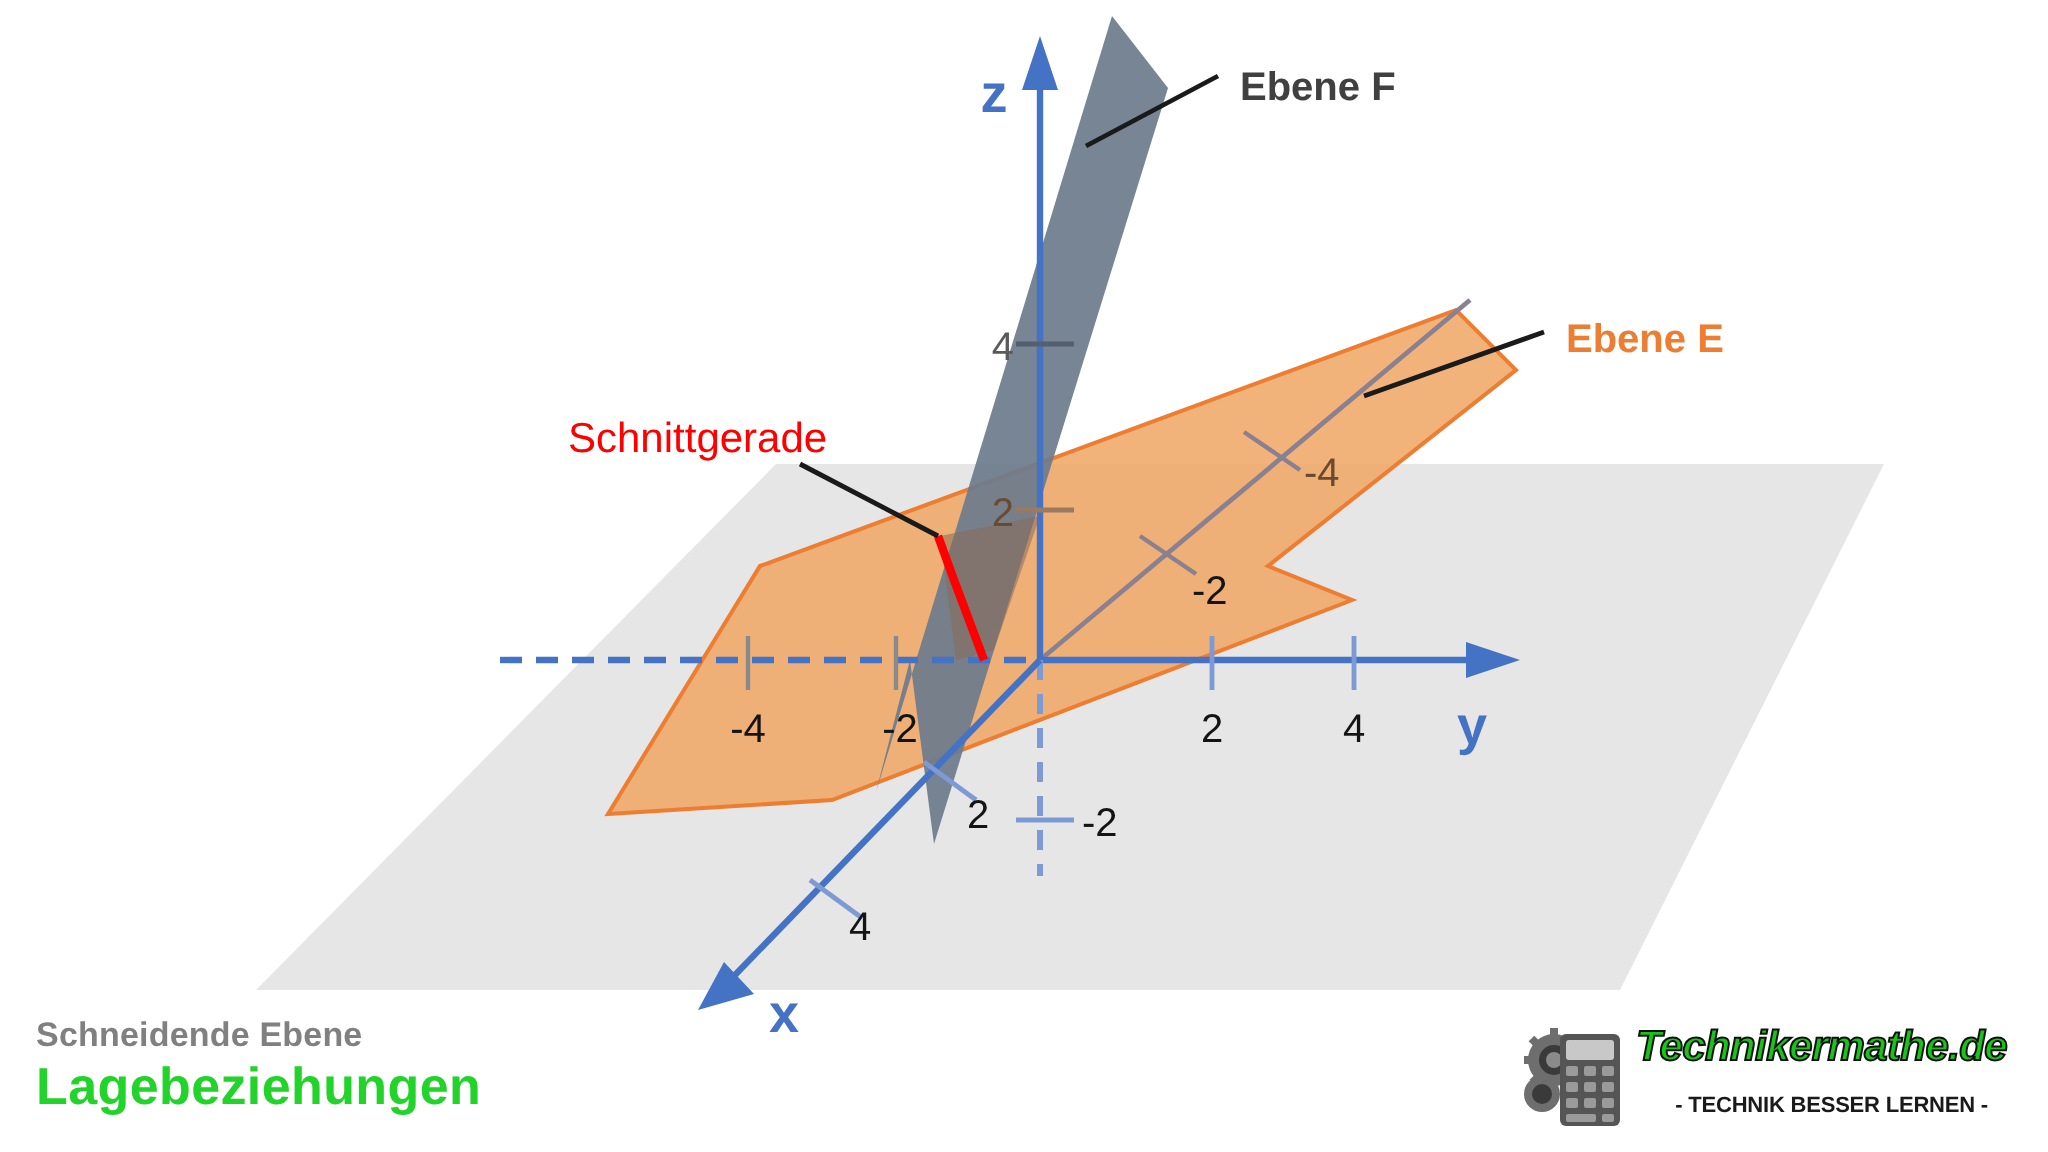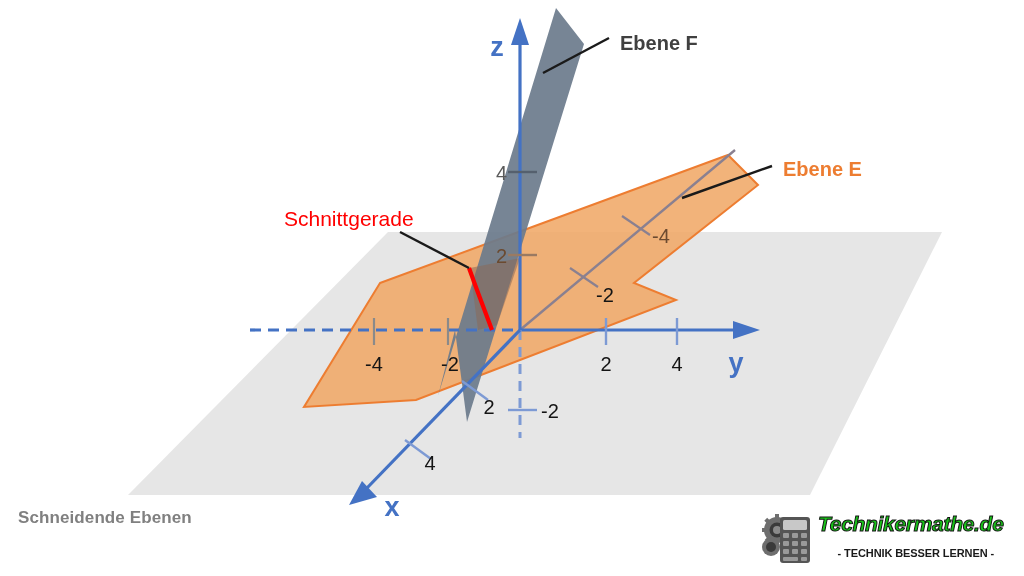--- a/index.html
+++ b/index.html
@@ -191,21 +191,22 @@
     <text class="tick-label-brown" x="652" y="243" text-anchor="start">-4</text>
     <text class="tick-label-black" x="596" y="302" text-anchor="start">-2</text>
 
     <text class="callout-text" x="620" y="50" fill="#404040" text-anchor="start">Ebene F</text>
     <text class="callout-text" x="783" y="176" fill="#ed7d31" text-anchor="start">Ebene E</text>
     <text class="schnitt-text" x="284" y="226" fill="#ff0000" text-anchor="start">Schnittgerade</text>
 
   </svg>
 
   <div class="footer-block">
-    <div class="footer-sub">Schneidende Ebenen</div>
+    <div class="footer-sub">Schneidende Ebene</div>
+    <div class="footer-main">Lagebeziehungen</div>
   </div>
 
   <div class="logo-block">
     <svg class="logo-icon" viewBox="0 0 54 52">
       <g>
         <circle cx="15" cy="16" r="13" fill="#6e6e6e"></circle>
         <circle cx="15" cy="16" r="7.5" fill="#3a3a3a"></circle>
         <circle cx="15" cy="16" r="4" fill="#8a8a8a"></circle>
         <g fill="#6e6e6e">
           <rect x="13" y="0" width="4" height="5"></rect>

